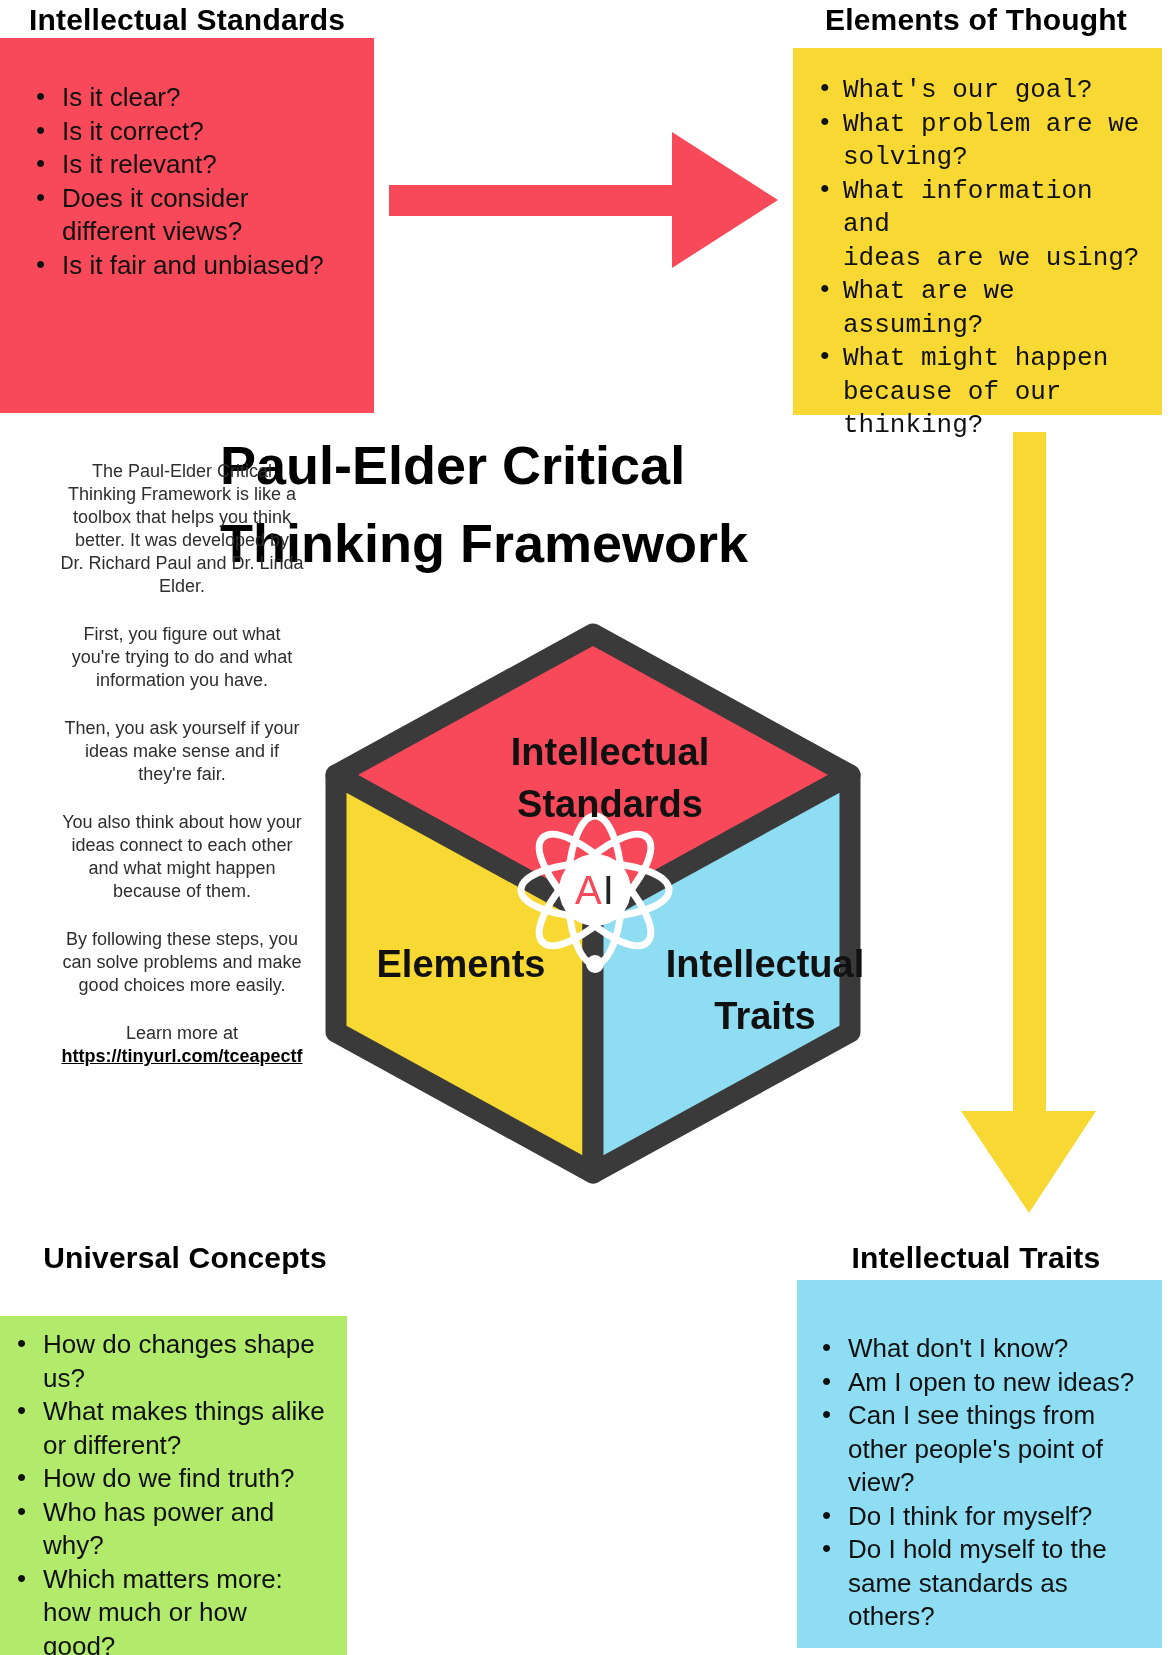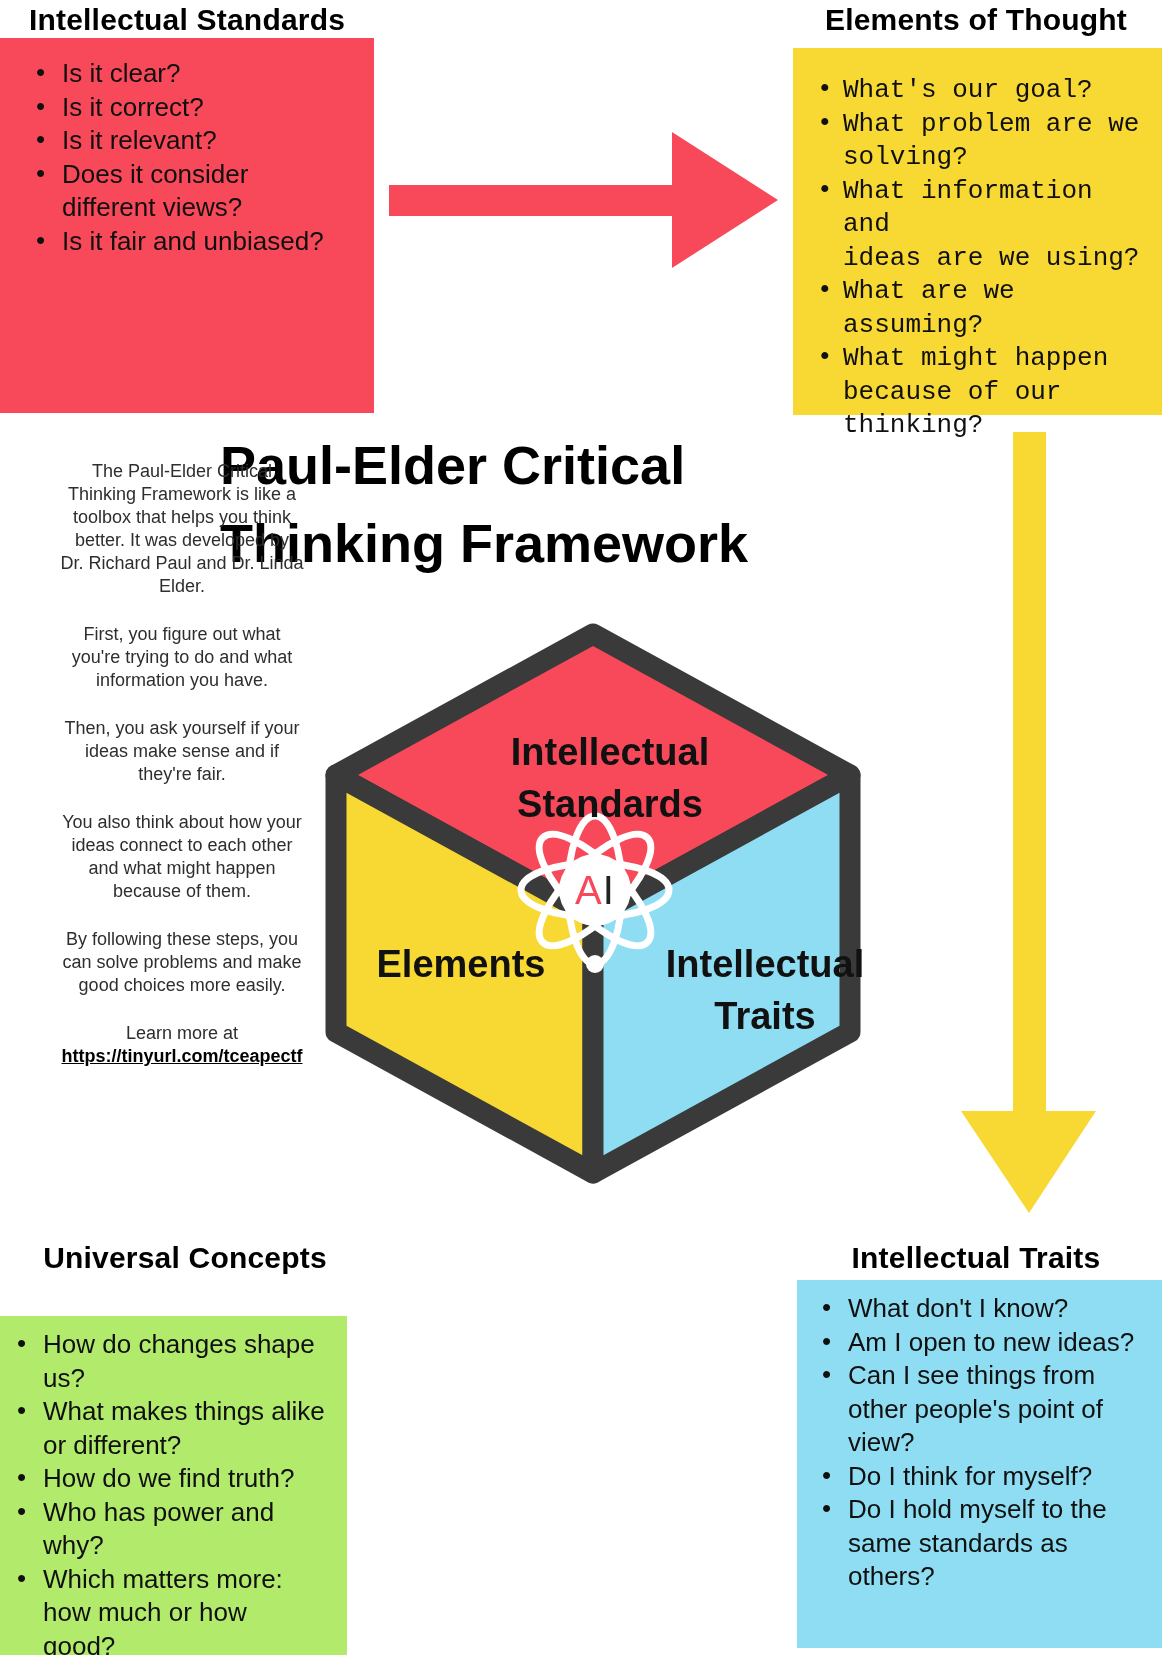--- a/index.html
+++ b/index.html
@@ -21,24 +21,24 @@
 
   .colorbox { position:absolute; }
   #box-red    { left:0px;   top:38px;   width:374px; height:375px; background:var(--red); }
   #box-yellow { left:793px; top:48px;   width:369px; height:367px; background:var(--yellow); }
   #box-green  { left:0px;   top:1316px; width:347px; height:368px; background:var(--green); }
   #box-blue   { left:797px; top:1280px; width:365px; height:368px; background:var(--blue); }
 
   ul.bullets { list-style:none; margin:0; font-size:26px; line-height:33.5px; color:#101010; }
   ul.bullets li { position:relative; white-space:pre-line; }
   ul.bullets li::before { content:"\2022"; position:absolute; left:-26px; top:-1px; }
-  #box-red    ul { padding:19px 10px 0 62px; }
+  #box-red    ul { padding:19px 10px 0 62px;margin-top:24px; }
   #box-yellow ul { padding:26px 8px 0 50px;font-family:Liberation Mono, monospace; }
   #box-green  ul { padding:12px 4px 0 43px; }
-  #box-blue   ul { padding:12px 6px 0 51px; }
+  #box-blue   ul { padding:12px 6px 0 51px;margin-top:40px; }
 
   #main-title {
     position:absolute; left:220px; top:426px; width:690px; text-align:left;
     font-weight:bold; font-size:54px; line-height:78px; color:#000;
   }
 
   #intro {
     position:absolute; left:0px; top:460px; width:290px; text-align:center;
     font-size:18px; line-height:23px; color:#2e2e2e;padding-left:37px;
   }

